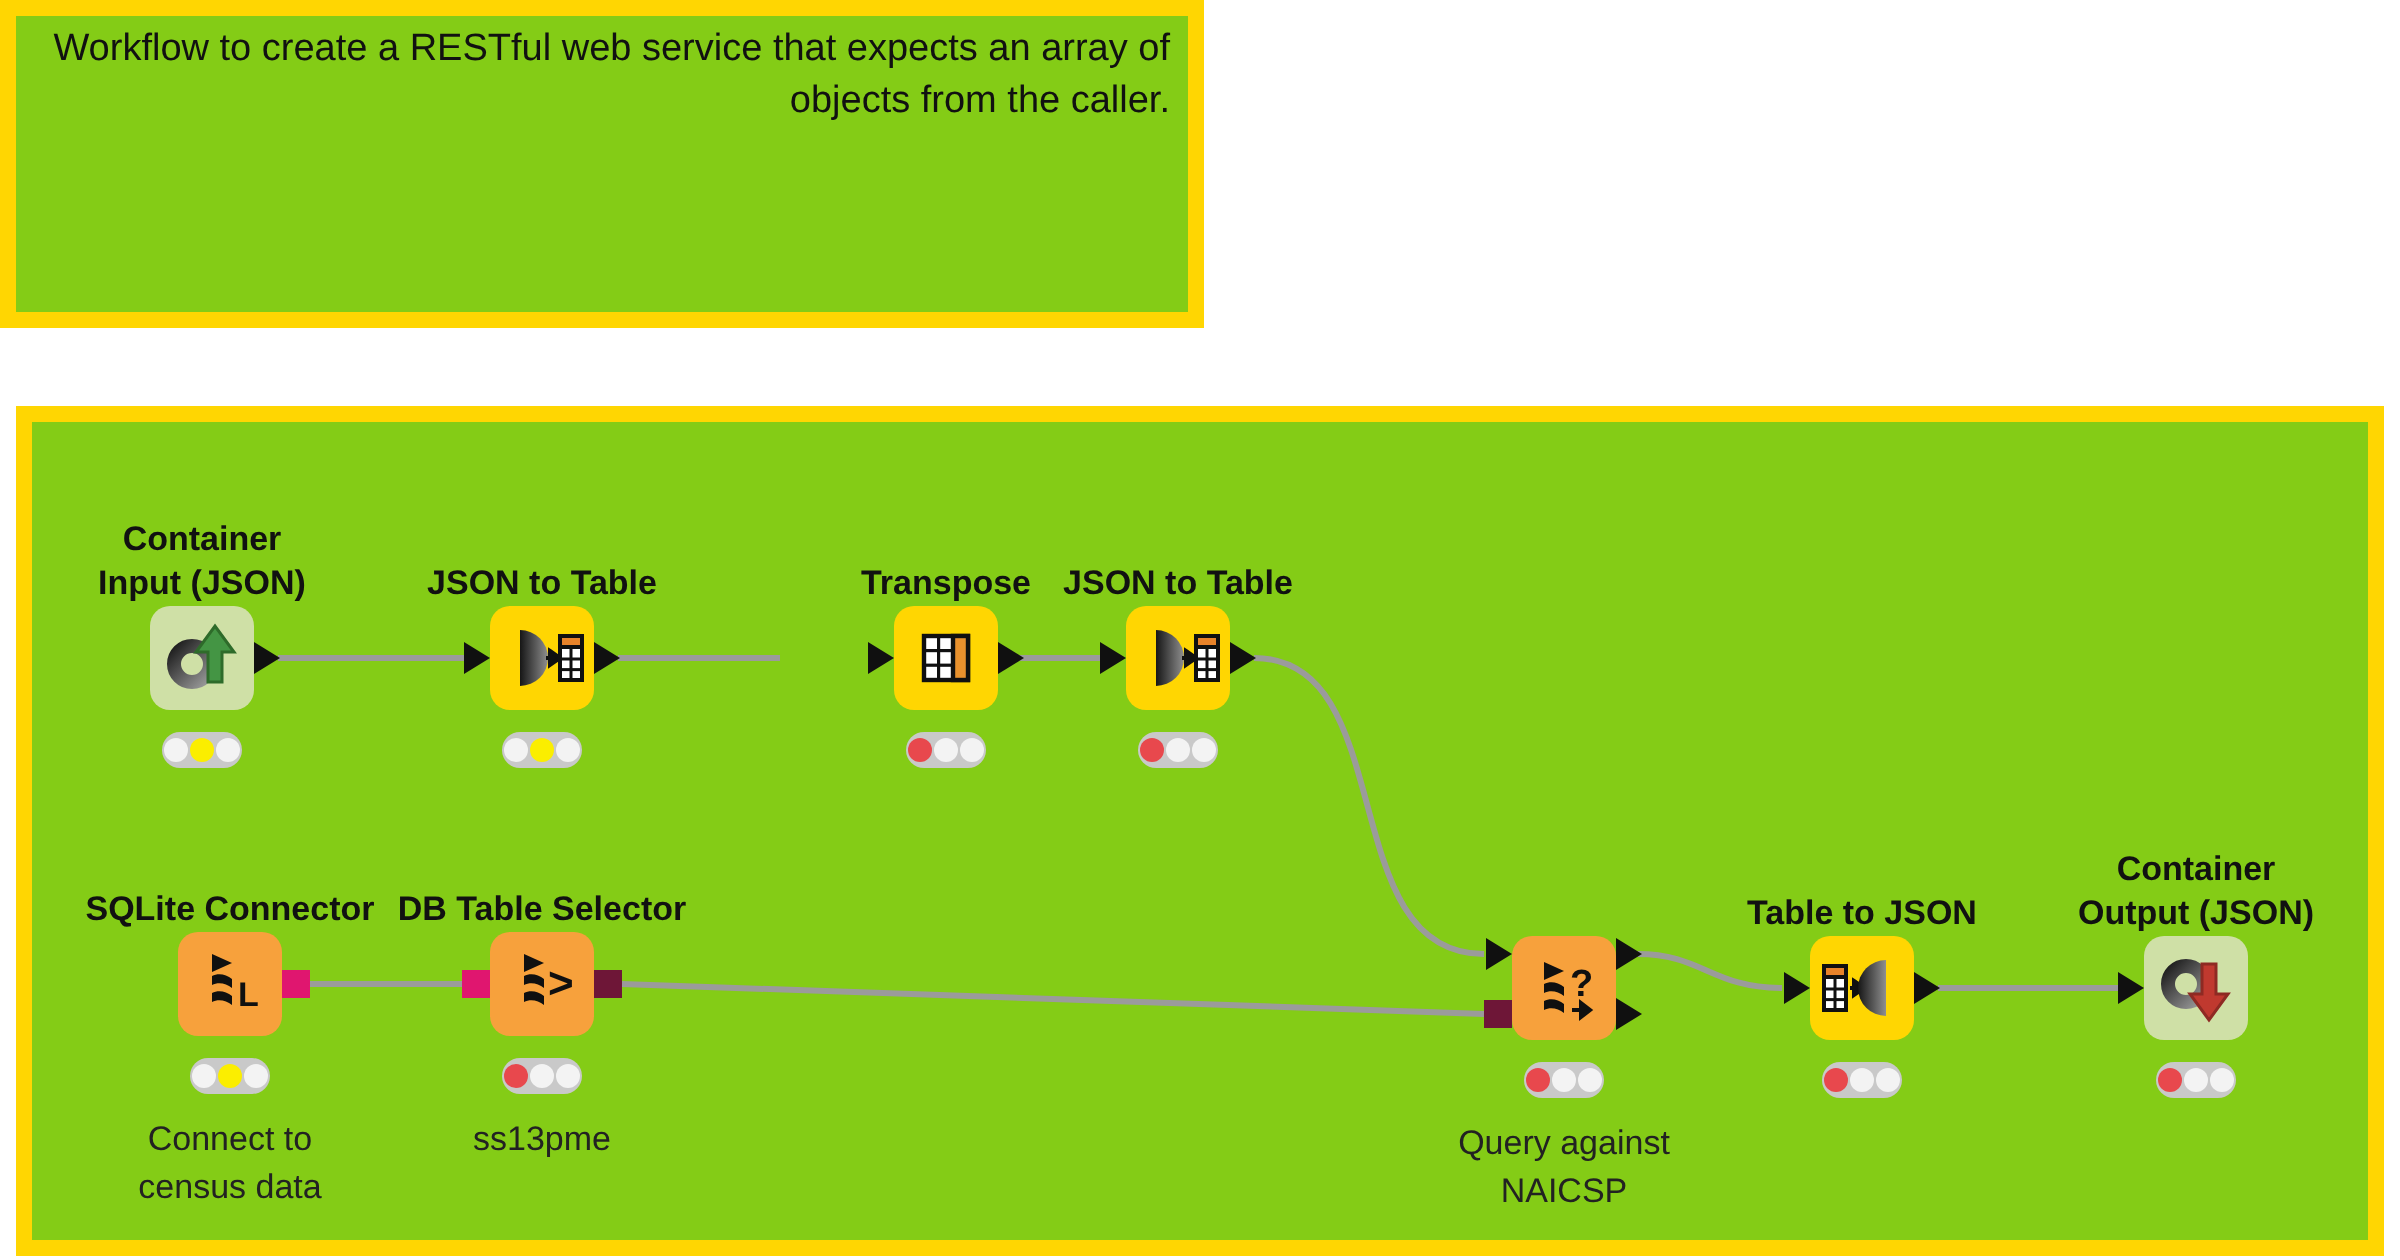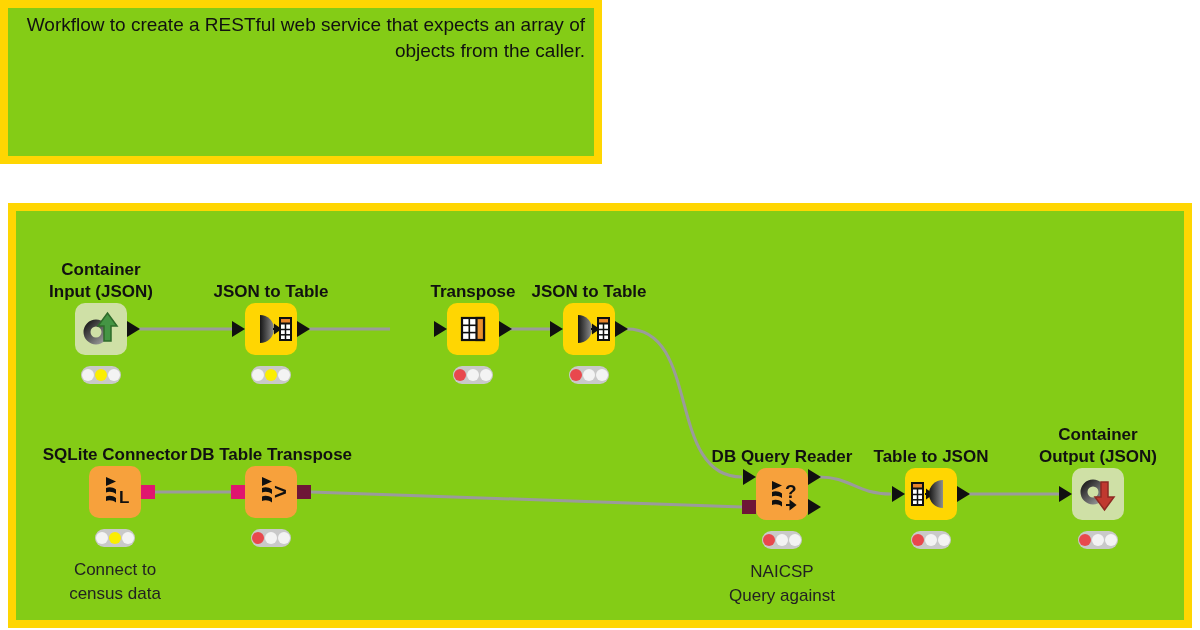--- a/index.html
+++ b/index.html
@@ -211,67 +211,67 @@
       <i class="d3"></i>
     </div>
   <div class="ncomment">
     <span>Connect to</span>
       <span>census data</span>
   </div>
 </div>
 
 <div class="node" id="n5">
   <div class="nlabel">
-    <span>DB Table Transpose</span>
+    <span>DB Table Selector</span>
       <span></span>
   </div>
   <div class="nicon orange">
     <svg width="52" height="52" viewBox="0 0 52 52">
       <path d="M17 11 L27 15.5 L17 20 Z" fill="#101010"></path>
       <path d="M17 22 C20 20.5 24 21 27 23.5 L27 28 C24 25.5 20 25 17 26.5 Z" fill="#101010"></path>
       <path d="M17 30.5 C20 29 24 29.5 27 32 L27 36.5 C24 34 20 33.5 17 35 Z" fill="#101010"></path>
       <text x="29" y="33" font-size="22" font-weight="bold" fill="#101010" font-family="Liberation Sans, sans-serif">&gt;</text>
     </svg>
     <div class="psq in c magenta"></div>
     <div class="psq out c maroon"></div>
   </div>
   <div class="tl red">
       <i class="d1"></i>
       <i class="d2"></i>
       <i class="d3"></i>
     </div>
   <div class="ncomment">
+      <span>ss13pme</span>
   </div>
 </div>
 
 <div class="node" id="n6">
   <div class="nlabel">
-      <span>DB Query Reader</span>
   </div>
   <div class="nicon orange">
     <svg width="52" height="52" viewBox="0 0 52 52">
       <path d="M16 13 L26 17.5 L16 22 Z" fill="#101010"></path>
       <path d="M16 24 C19 22.5 23 23 26 25.5 L26 30 C23 27.5 19 27 16 28.5 Z" fill="#101010"></path>
       <path d="M16 32.5 C19 31 23 31.5 26 34 L26 38.5 C23 36 19 35.5 16 37 Z" fill="#101010"></path>
       <text x="29" y="30" font-size="19" font-weight="bold" fill="#101010" font-family="Liberation Sans, sans-serif">?</text>
       <path d="M30 37 H37 M34.5 33.5 L39 37 L34.5 40.5 Z" stroke="#101010" stroke-width="2" fill="#101010"></path>
     </svg>
     <div class="ptri in pt"></div>
     <div class="psq in b maroon"></div>
     <div class="ptri out pt"></div>
     <div class="ptri out pb"></div>
   </div>
   <div class="tl red">
       <i class="d1"></i>
       <i class="d2"></i>
       <i class="d3"></i>
     </div>
   <div class="ncomment">
-    <span>NAICSP</span>
-      <span>Query against</span>
+    <span>Query against</span>
+      <span>NAICSP</span>
   </div>
 </div>
 
 <div class="node" id="n7">
   <div class="nlabel">
     <span>Table to JSON</span>
       <span></span>
   </div>
   <div class="nicon yellow">
     <svg width="52" height="52" viewBox="0 0 52 52">

